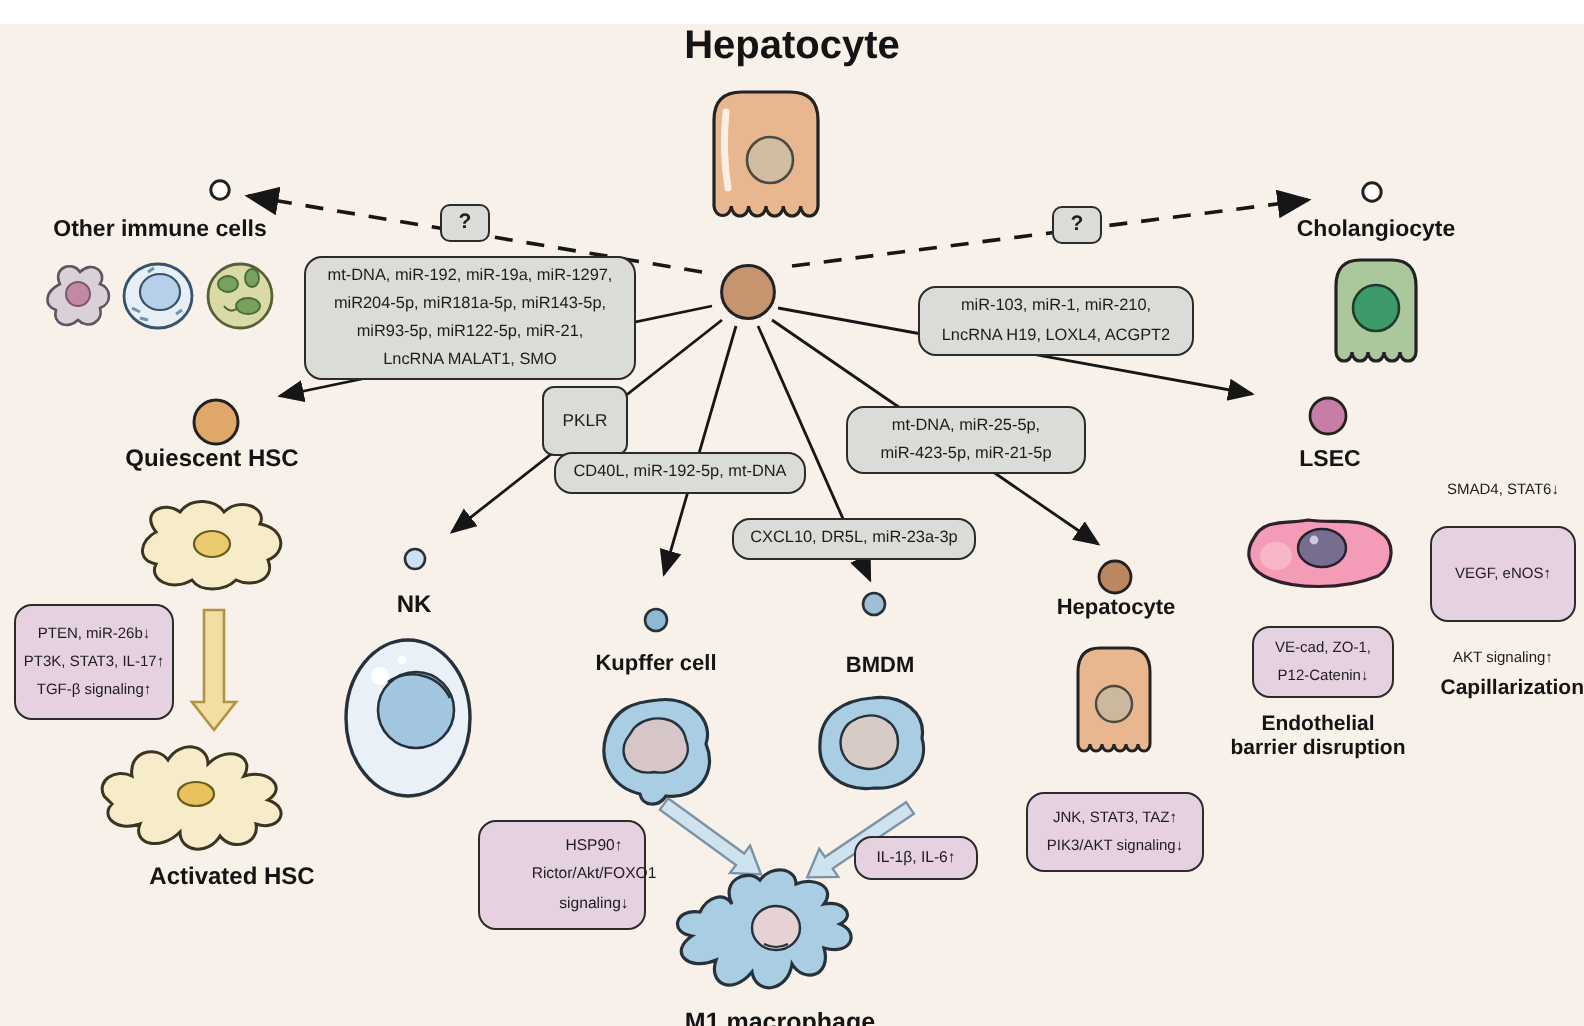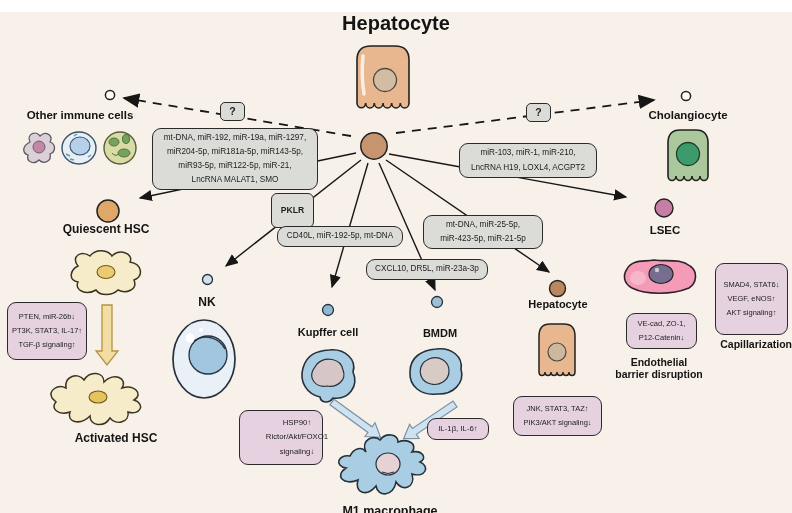--- a/index.html
+++ b/index.html
@@ -238,34 +238,34 @@
     <span style="display:block">barrier disruption</span>
   </div>
   <div class="lbl" style="left:710px;top:326px;width:82px;font-size:10.5px;text-align:right;">Capillarization</div>
 
   <div class="gbox" style="left:152px;top:116px;width:166px;height:62px;">
     <span>mt-DNA, miR-192, miR-19a, miR-1297,</span>
     <span>miR204-5p, miR181a-5p, miR143-5p,</span>
     <span>miR93-5p, miR122-5p, miR-21,</span>
     <span>LncRNA MALAT1, SMO</span>
   </div>
-  <div class="gbox" style="left:271px;top:181px;width:43px;height:35px;border-radius:6px;font-size:8.6px;font-weight:bold;">
+  <div class="gbox" style="left:271px;top:181px;width:43px;height:35px;border-radius:6px;font-size:8.6px;">
     <span>PKLR</span>
   </div>
   <div class="gbox" style="left:277px;top:214px;width:126px;height:21px;">
     <span>CD40L, miR-192-5p, mt-DNA</span>
   </div>
   <div class="gbox" style="left:366px;top:247px;width:122px;height:21px;">
     <span>CXCL10, DR5L, miR-23a-3p</span>
   </div>
   <div class="gbox" style="left:459px;top:131px;width:138px;height:35px;">
     <span>miR-103, miR-1, miR-210,</span>
     <span>LncRNA H19, LOXL4, ACGPT2</span>
   </div>
-  <div class="gbox" style="left:423px;top:203px;width:120px;height:34px;">
+  <div class="gbox" style="left:423px;top:191px;width:120px;height:34px;">
     <span>mt-DNA, miR-25-5p,</span>
     <span>miR-423-5p, miR-21-5p</span>
   </div>
   <div class="gbox qbox" style="left:220px;top:90px;width:25px;height:19px;">?</div>
   <div class="gbox qbox" style="left:526px;top:91px;width:25px;height:19px;">?</div>
 
   <div class="pbox" style="left:7px;top:290px;width:80px;height:58px;font-size:7.5px;">
     <span>PTEN, miR-26b↓</span>
     <span>PT3K, STAT3, IL-17↑</span>
     <span>TGF-β signaling↑</span>
@@ -279,19 +279,19 @@
     <span>IL-1β, IL-6↑</span>
   </div>
   <div class="pbox" style="left:513px;top:384px;width:89px;height:40px;font-size:7.5px;">
     <span>JNK, STAT3, TAZ↑</span>
     <span>PIK3/AKT signaling↓</span>
   </div>
   <div class="pbox" style="left:626px;top:301px;width:71px;height:36px;font-size:7.5px;">
     <span>VE-cad, ZO-1,</span>
     <span>P12-Catenin↓</span>
   </div>
-  <div class="pbox" style="left:715px;top:251px;width:73px;height:72px;font-size:7.5px;">
+  <div class="pbox" style="left:715px;top:251px;width:73px;height:48px;font-size:7.5px;gap:28px;">
     <span>SMAD4, STAT6↓</span>
     <span>VEGF, eNOS↑</span>
     <span>AKT signaling↑</span>
   </div>
 
 </div>
 
 </body></html>

